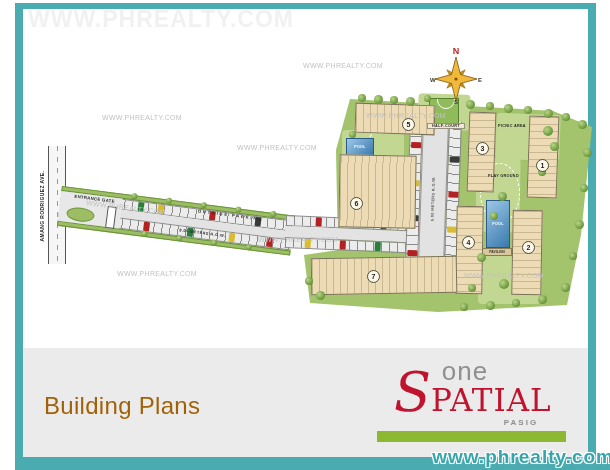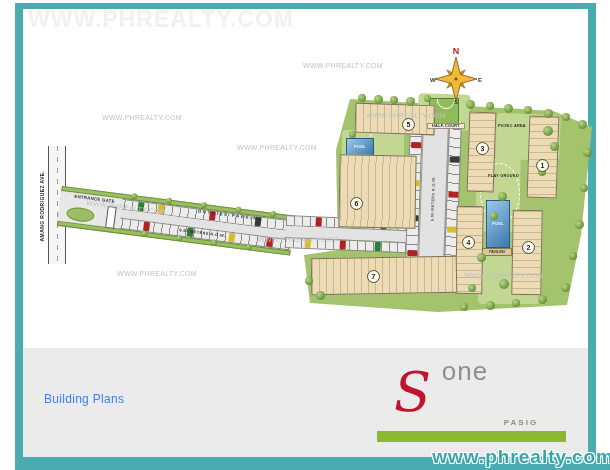--- a/index.html
+++ b/index.html
@@ -57,21 +57,21 @@
   .pav{position:absolute;background:#d9c89a;border:1px solid #8a7a50;z-index:3;display:flex;align-items:center;justify-content:center;box-sizing:border-box;}
   .pav span{font-size:3.4px;font-weight:bold;color:#333;}
   .court{position:absolute;left:429px;top:98px;width:30px;height:26px;background:#8fbb5a;border:1px solid #55802e;z-index:3;box-sizing:border-box;overflow:hidden;}
   .court::before{content:"";position:absolute;left:7px;top:-8px;width:16px;height:16px;border:1px solid #fff;border-radius:50%;}
   .gatezone{position:absolute;left:0;top:5px;width:62px;height:30px;background:#e8e8e8;}
   .island{position:absolute;left:8px;top:14px;width:26px;height:12px;background:#9cbd63;border:1px solid #6a9438;border-radius:50%;}
   .booth{position:absolute;left:48px;top:9px;width:9px;height:22px;background:#fff;border:1px solid #555;box-sizing:border-box;}
   
   .compass{position:absolute;left:429px;top:44px;z-index:4;}
   
-  .footer-title{position:absolute;left:44px;top:392px;font-size:12px;color:#3b82f6;letter-spacing:.3px;z-index:12;text-align:center;}
+  .footer-title{position:absolute;left:44px;top:392px;font-size:24px;color:#a16207;letter-spacing:.3px;z-index:12;text-align:center;}
   .logo-one{position:absolute;left:430px;top:356px;width:70px;text-align:center;font-size:26px;color:#8f8f8f;z-index:12;letter-spacing:1px;}
   .logo-spatial{position:absolute;left:394px;top:366px;display:flex;align-items:baseline;color:#c0142e;z-index:12;font-family:"DejaVu Serif",serif;}
   .logo-s{font-size:54px;line-height:1;font-style:italic;}
   .logo-patial{font-size:31px;line-height:1;letter-spacing:1px;}
   .logo-city{position:absolute;left:498px;top:418px;width:46px;text-align:center;font-size:8px;font-weight:bold;letter-spacing:2px;color:#8f8f8f;z-index:12;}
   .logo-bar{position:absolute;left:377px;top:431px;width:189px;height:11px;background:#8cb832;z-index:12;}
   .bottom-url{position:absolute;right:-4px;top:446px;font-size:19px;font-weight:bold;letter-spacing:1px;color:#35a6ab;z-index:50;
     text-shadow:-1px -1px 0 #fff,1px -1px 0 #fff,-1px 1px 0 #fff,1px 1px 0 #fff,0 0 2px #fff;}
 </style>
 </head>
@@ -235,20 +235,21 @@
   <div class="tree" style="left:477px;top:253px;width:9px;height:9px;"></div>
   <div class="tree" style="left:499px;top:279px;width:10px;height:10px;"></div>
   <div class="tree" style="left:468px;top:284px;width:8px;height:8px;"></div>
   <div class="tree" style="left:349px;top:131px;width:7px;height:7px;"></div>
 
   <div class="footer-band"></div>
   <div class="footer-title">Building Plans</div>
   <div class="logo-one">one</div>
   <div class="logo-spatial">
     <span class="logo-s">S</span>
+    <span class="logo-patial">PATIAL</span>
   </div>
   <div class="logo-city">PASIG</div>
   <div class="logo-bar"></div>
 
   <div class="frame"></div>
   <div class="bottom-band"></div>
   <div class="bottom-url">www.phrealty.com</div>
 
 </div>
 

